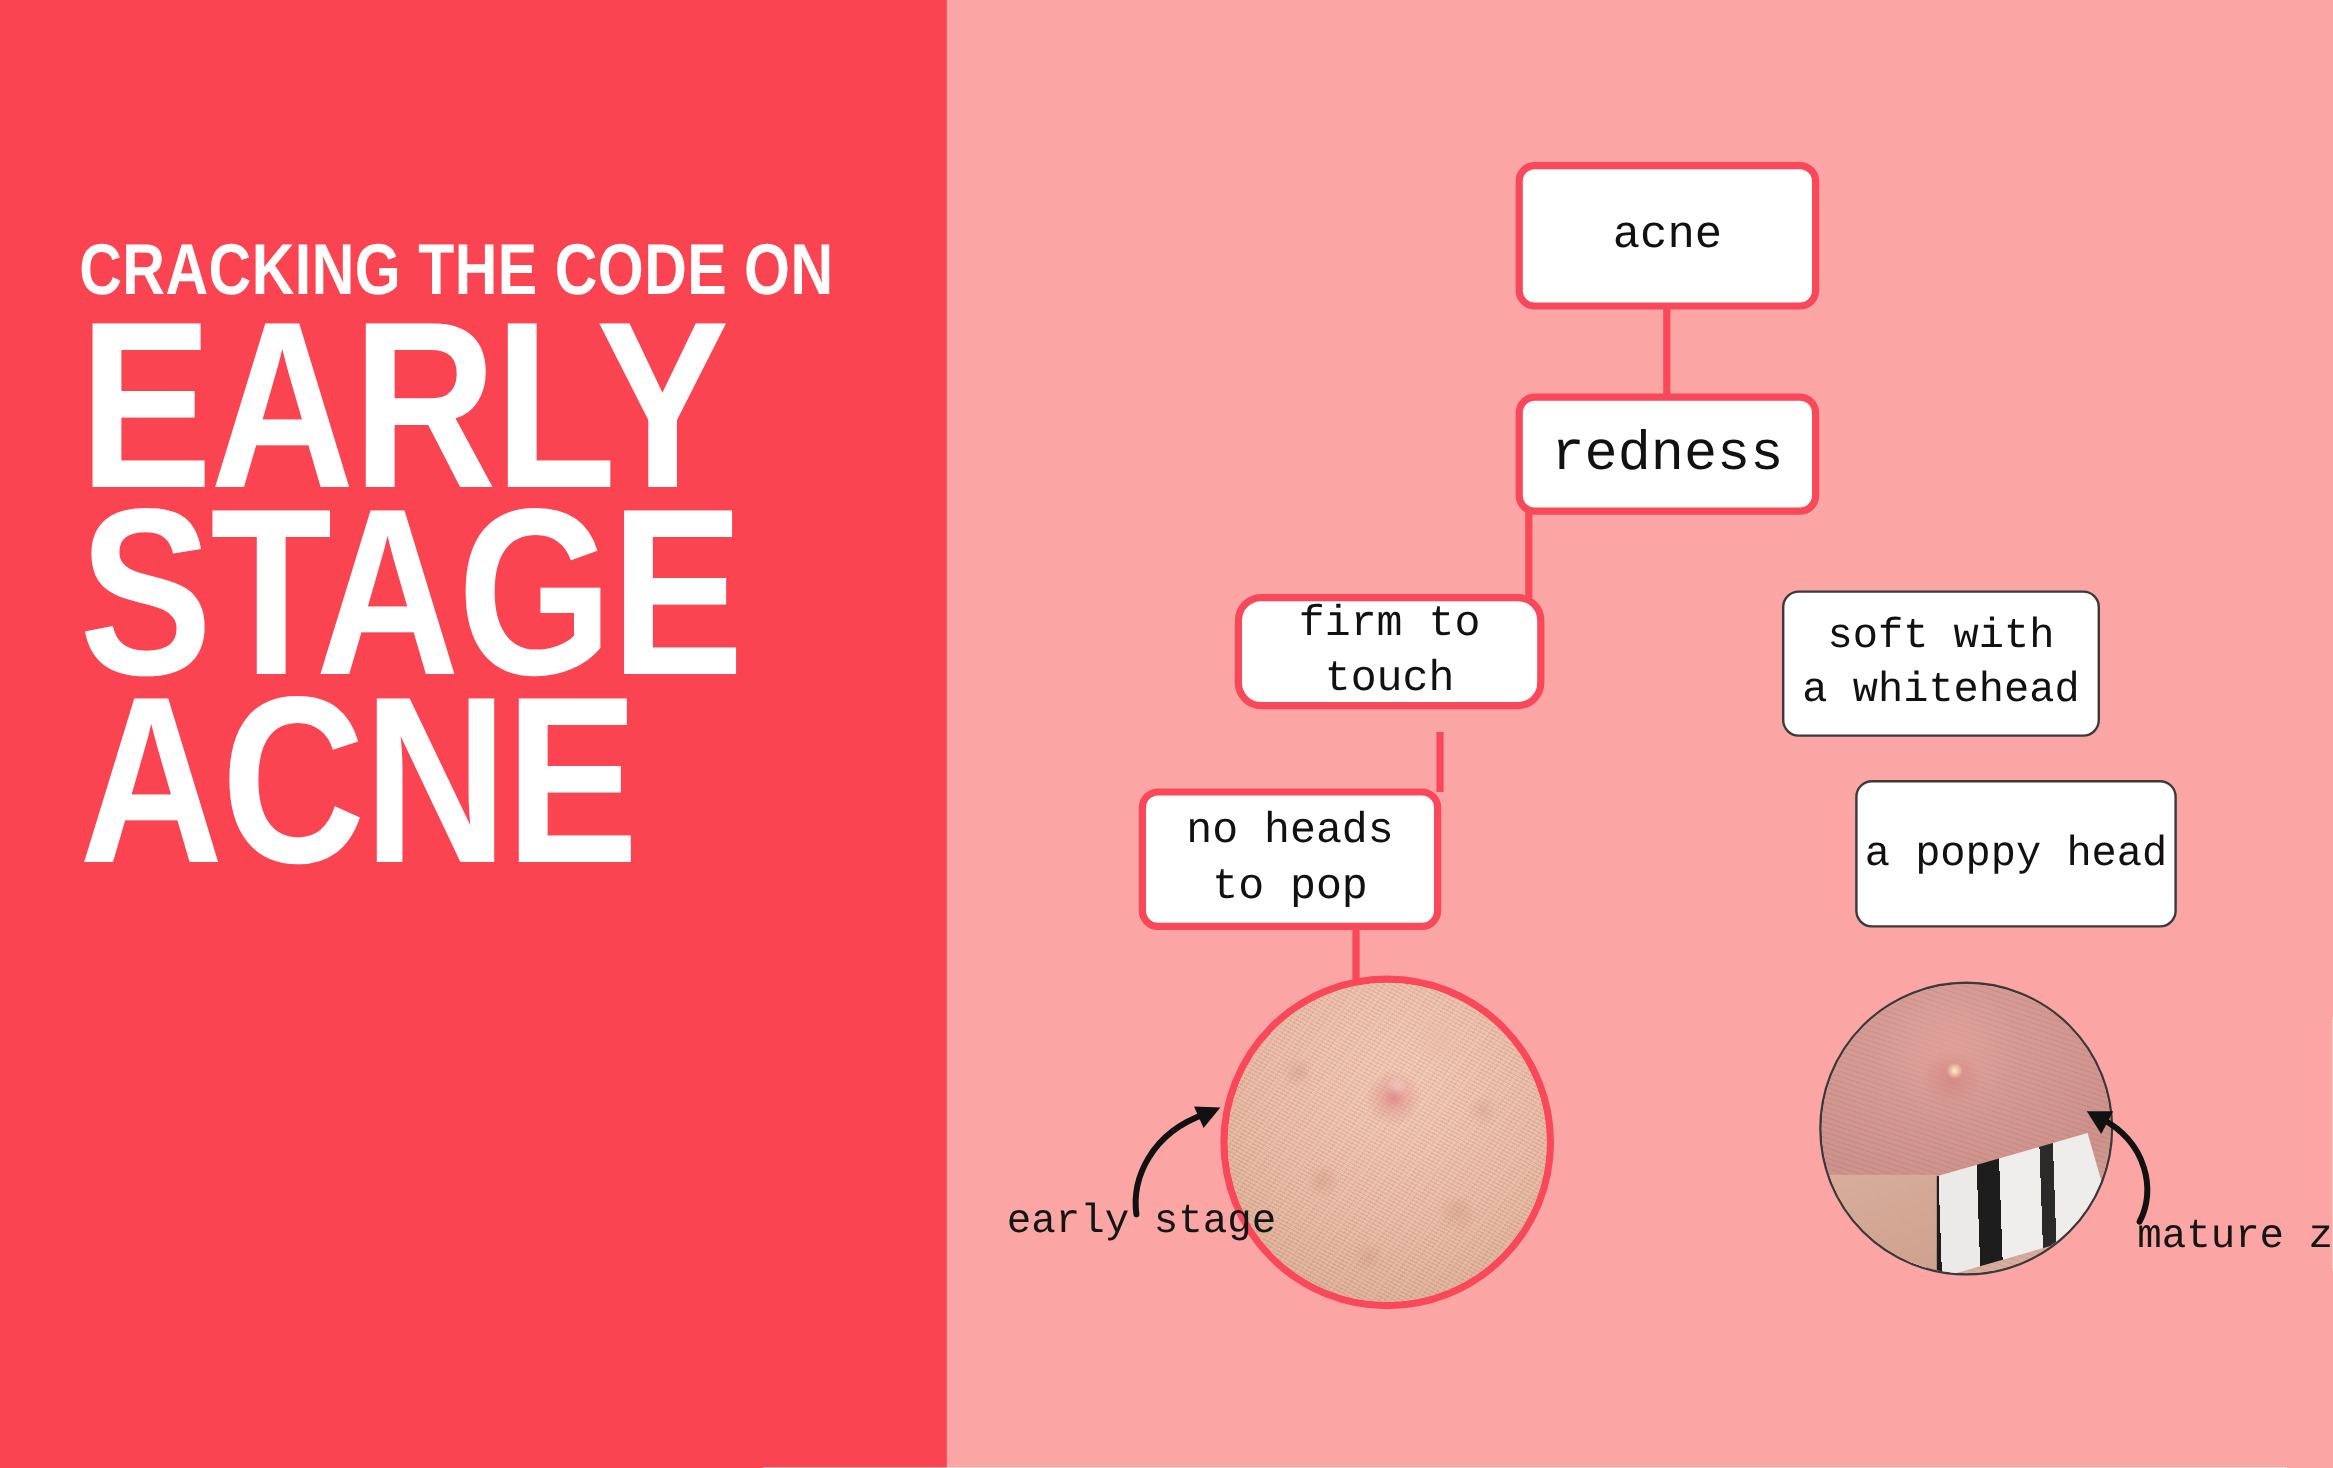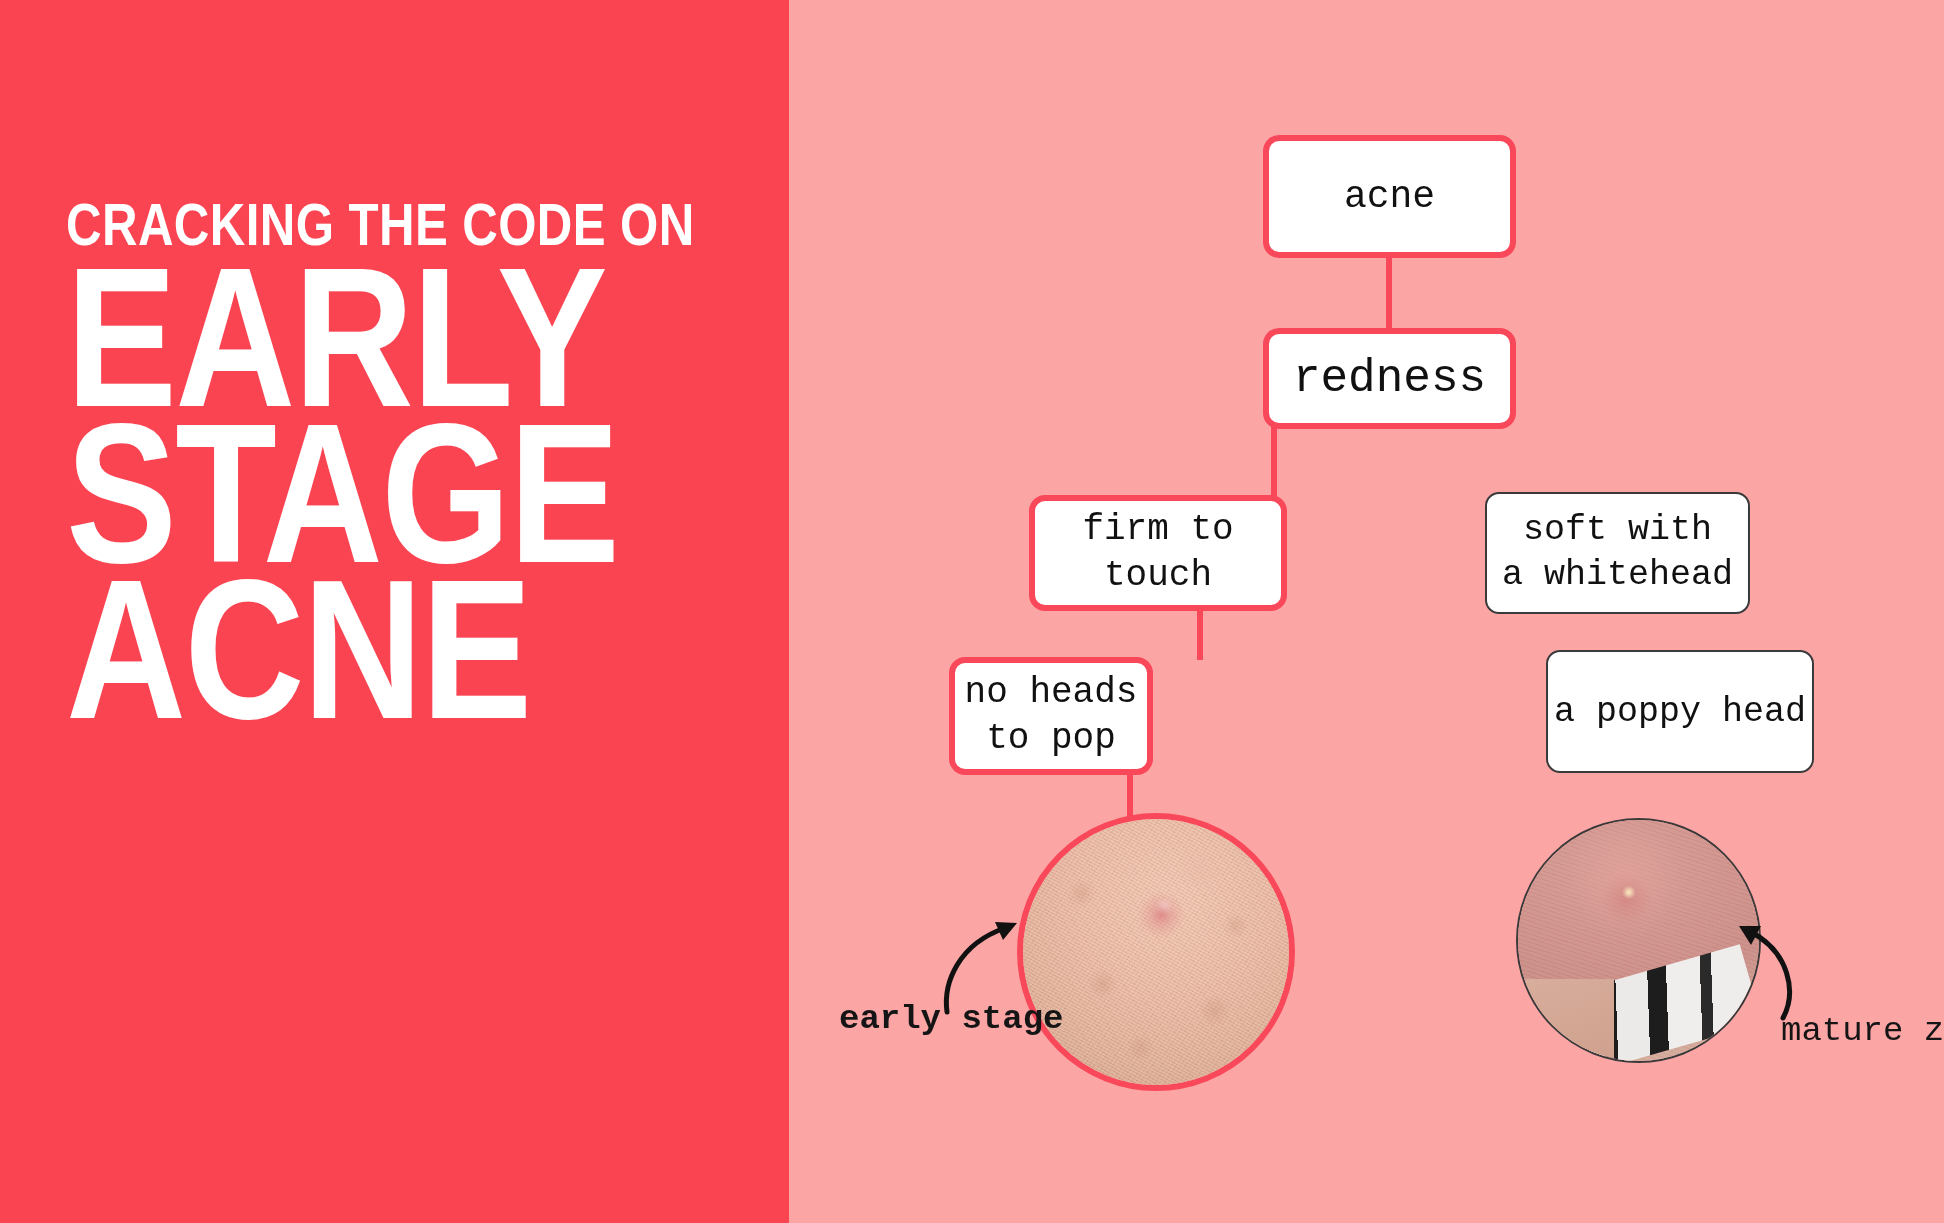--- a/index.html
+++ b/index.html
@@ -93,23 +93,23 @@
   .node.plain {
     border: 2px solid #3a3a3a;
     border-radius: 14px;
   }
 
   .node-label { white-space: pre-line; }
 
   
   #node-acne      { left: 474px; top: 135px;  width: 253px; height: 123px; font-size: 38px; }
   #node-redness   { left: 474px; top: 328px;  width: 253px; height: 101px; font-size: 46px; }
-  #node-firm      { left: 240px; top: 495px;  width: 258px; height: 116px; font-size: 36px; line-height: 1.28; }
+  #node-firm      { left: 240px; top: 495px;  width: 258px; height: 96px; font-size: 36px; line-height: 1.28; border-radius: 22px; }
   #node-soft      { left: 668px; top: 492px;  width: 265px; height: 122px; font-size: 35px; line-height: 1.28; margin-left: 28px; }
-  #node-noheads   { left: 160px; top: 657px;  width: 204px; height: 118px; font-size: 36px; line-height: 1.28; }
+  #node-noheads   { left: 160px; top: 657px;  width: 252px; height: 118px; font-size: 36px; line-height: 1.28; }
   #node-poppy     { left: 757px; top: 650px;  width: 268px; height: 123px; font-size: 35px; }
 
   
   .conn {
     position: absolute;
     background: #f9485a;
     z-index: 1;
   }
   .conn-v { width: 6px; }
 
@@ -206,21 +206,21 @@
 
   
   .callout-label {
     position: absolute;
     font-family: "Liberation Mono", "DejaVu Sans Mono", monospace;
     font-size: 34px;
     color: #151515;
     white-space: nowrap;
     z-index: 5;
   }
-  #label-early  { left: 50px;  top: 1000px; font-weight: bold; }
+  #label-early  { left: 50px;  top: 1000px; }
   #label-mature { left: 992px; top: 1012px; }
 
   .callout-arrow {
     position: absolute;
     z-index: 5;
   }
   #arrow-early  { left: 140px; top: 908px;  width: 130px; height: 110px; }
   #arrow-mature { left: 936px; top: 912px;  width: 120px; height: 112px; }
 
   

